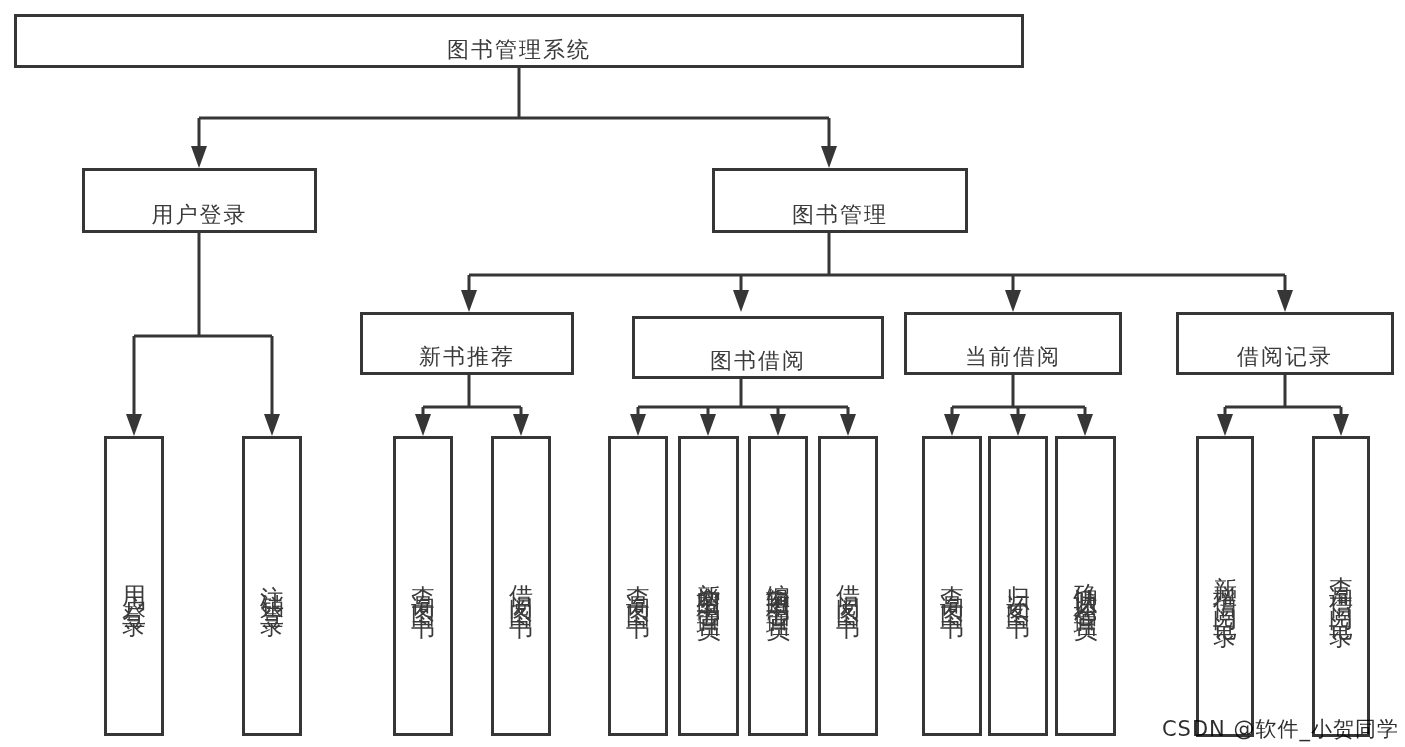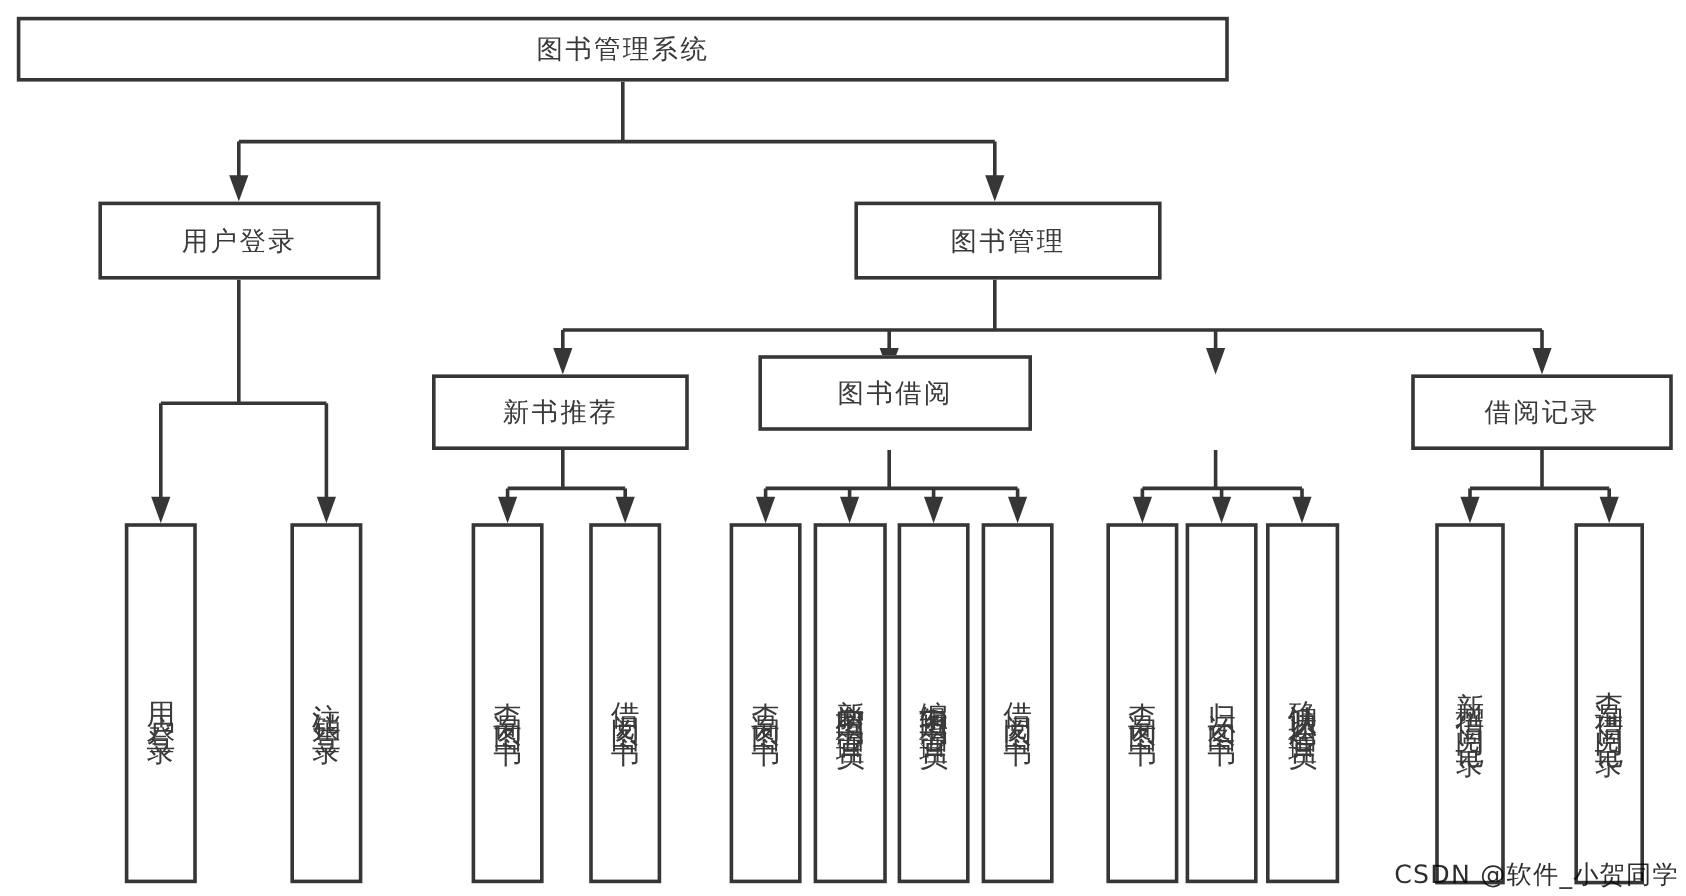--- a/index.html
+++ b/index.html
@@ -6,21 +6,21 @@
   .canvas {
     position:relative; width:1405px; height:747px; background:#ffffff;
     font-family:"DejaVu Sans","Liberation Sans",sans-serif; overflow:hidden;
   }
   .wires { position:absolute; left:0; top:0; width:1405px; height:747px; }
   .box {
     position:absolute; background:#ffffff; border:3px solid #363636;
     box-sizing:border-box; display:flex; align-items:center; justify-content:center;
     color:#3a3a3a;
   }
-  .hbox { font-size:22px; letter-spacing:2px; white-space:nowrap; }
+  .hbox { font-size:22px; letter-spacing:2px; white-space:nowrap;align-items:flex-end; }
   .vbox span {
     writing-mode:vertical-rl; text-orientation:mixed;
     font-size:24px; letter-spacing:10px; line-height:1;
   }
   .vbox span.tight { letter-spacing:5px; }
   .watermark {
     position:absolute; right:6px; bottom:4px; z-index:6;
     font-size:21px; color:#000000; opacity:0.82; letter-spacing:1px; white-space:nowrap;
   }
 </style>
@@ -58,22 +58,25 @@
   <div class="box hbox" style="left:82px;top:168px;width:235px;height:65px">
     <span>用户登录</span>
   </div>
   <div class="box hbox" style="left:712px;top:168px;width:256px;height:65px">
     <span>图书管理</span>
   </div>
 
   <div class="box hbox" style="left:360px;top:312px;width:214px;height:63px">
     <span>新书推荐</span>
   </div>
-  <div class="box hbox" style="left:632px;top:296px;width:228px;height:63px">
+  <div class="box hbox" style="left:632px;top:316px;width:252px;height:63px">
     <span>图书借阅</span>
+  </div>
+  <div class="box hbox" style="left:904px;top:312px;width:218px;height:63px">
+    <span>当前借阅</span>
   </div>
   <div class="box hbox" style="left:1176px;top:312px;width:218px;height:63px">
     <span>借阅记录</span>
   </div>
 
   <div class="box vbox" style="left:104px;top:436px;width:60px;height:300px">
     <span>用户登录</span>
   </div>
   <div class="box vbox" style="left:242px;top:436px;width:60px;height:300px">
     <span>注销登录</span>

